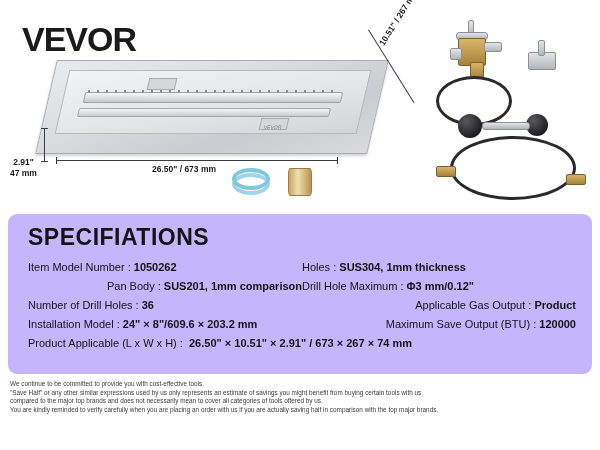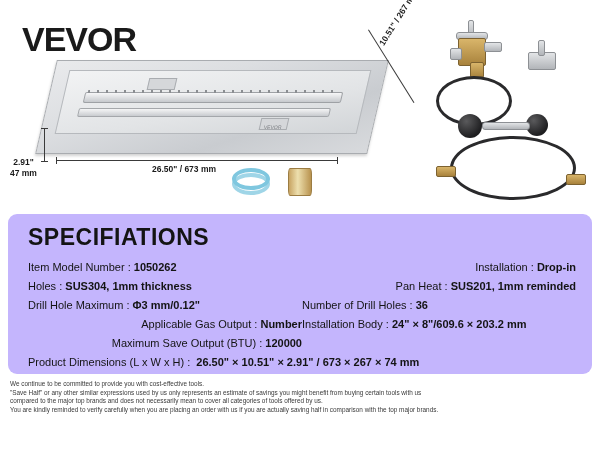--- a/index.html
+++ b/index.html
@@ -346,51 +346,48 @@
   </div>
 </div>
 
 <div id="spec-panel">
   <div id="spec-title">SPECIFIATIONS</div>
 
   <div id="spec-grid">
     <div class="spec-cell">
       <span class="spec-label">Item Model Number</span><span> : </span><span class="spec-value">1050262</span>
     </div>
+
+    <div class="spec-cell">
+      <span class="spec-label">Holes</span><span> : </span><span class="spec-value">SUS304, 1mm thickness</span>
+    </div>
     <div class="spec-cell right">
-      <span class="spec-label">Installation</span><span> : </span><span class="spec-value">Drop-in</span>
-    </div>
-
-    <div class="spec-cell">
-      <span class="spec-label">Holes</span><span> : </span><span class="spec-value">SUS304, 1mm thickness</span>
+      <span class="spec-label">Pan Body</span><span> : </span><span class="spec-value">SUS201, 1mm comparison</span>
+    </div>
+
+    <div class="spec-cell">
+      <span class="spec-label">Drill Hole Maximum</span><span> : </span><span class="spec-value">Φ3 mm/0.12"</span>
+    </div>
+
+    <div class="spec-cell">
+      <span class="spec-label">Number of Drill Holes</span><span> : </span><span class="spec-value">36</span>
     </div>
     <div class="spec-cell right">
-      <span class="spec-label">Pan Heat</span><span> : </span><span class="spec-value">SUS201, 1mm reminded</span>
-    </div>
-
-    <div class="spec-cell">
-      <span class="spec-label">Drill Hole Maximum</span><span> : </span><span class="spec-value">Φ3 mm/0.12"</span>
-    </div>
-
-    <div class="spec-cell">
-      <span class="spec-label">Number of Drill Holes</span><span> : </span><span class="spec-value">36</span>
-    </div>
-    <div class="spec-cell right">
-      <span class="spec-label">Applicable Gas Output</span><span> : </span><span class="spec-value">Number</span>
-    </div>
-
-    <div class="spec-cell">
-      <span class="spec-label">Installation Body</span><span> : </span><span class="spec-value">24" × 8"/609.6 × 203.2 mm</span>
+      <span class="spec-label">Applicable Gas Output</span><span> : </span><span class="spec-value">Product</span>
+    </div>
+
+    <div class="spec-cell">
+      <span class="spec-label">Installation Model</span><span> : </span><span class="spec-value">24" × 8"/609.6 × 203.2 mm</span>
     </div>
     <div class="spec-cell right">
       <span class="spec-label">Maximum Save Output (BTU)</span><span> : </span><span class="spec-value">120000</span>
     </div>
 
     <div class="spec-cell wide">
-      <span class="spec-label">Product Dimensions (L x W x H)</span><span> : &nbsp;</span><span class="spec-value">26.50" × 10.51" × 2.91" / 673 × 267 × 74 mm</span>
+      <span class="spec-label">Product Applicable (L x W x H)</span><span> : &nbsp;</span><span class="spec-value">26.50" × 10.51" × 2.91" / 673 × 267 × 74 mm</span>
     </div>
   </div>
 </div>
 
 <div id="footer-note">
   <p>We continue to be committed to provide you with cost-effective tools.</p>
   <p>"Save Half" or any other similar expressions used by us only represents an estimate of savings you might benefit from buying certain tools with us</p>
   <p>compared to the major top brands and does not necessarily mean to cover all categories of tools offered by us.</p>
   <p>You are kindly reminded to verify carefully when you are placing an order with us if you are actually saving half in comparison with the top major brands.</p>
 </div>

